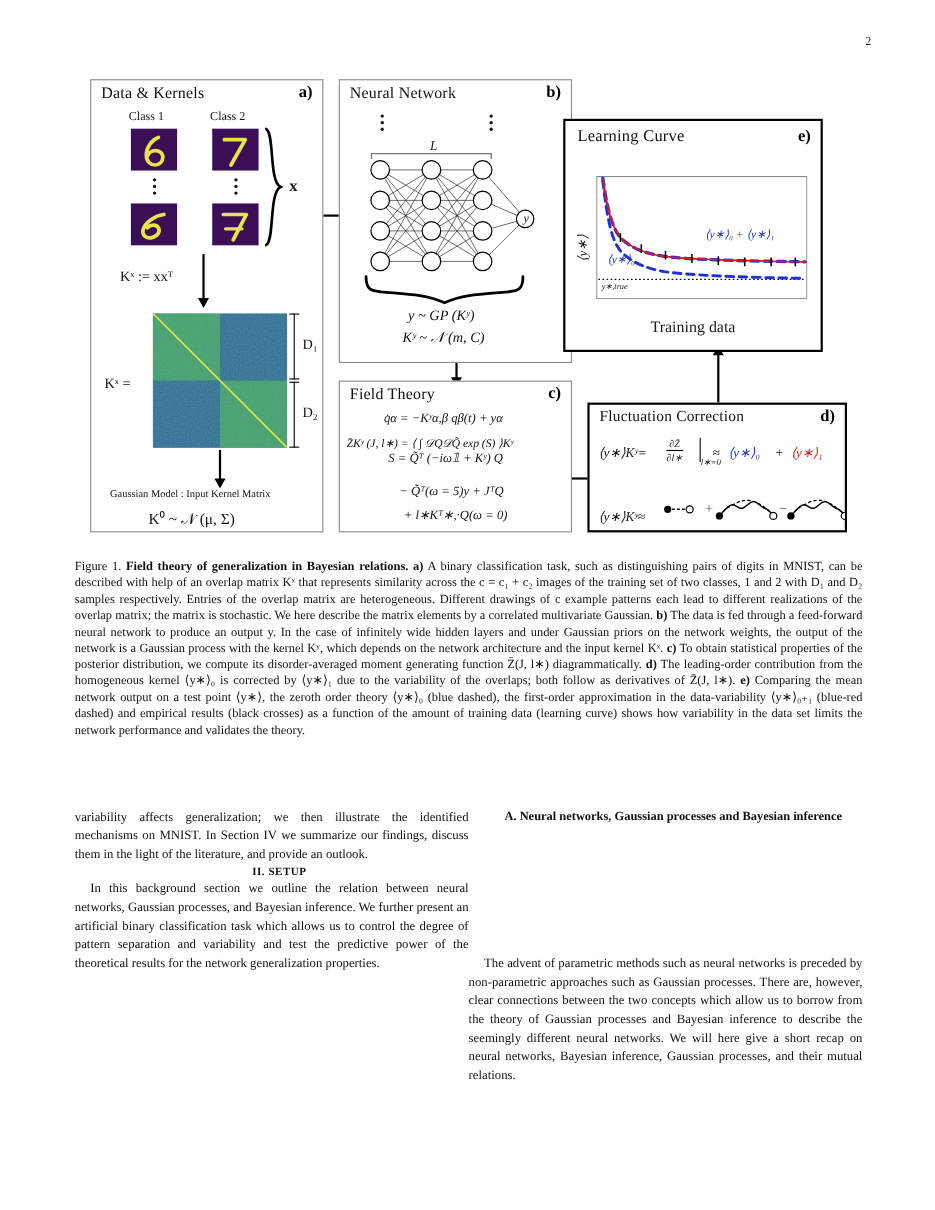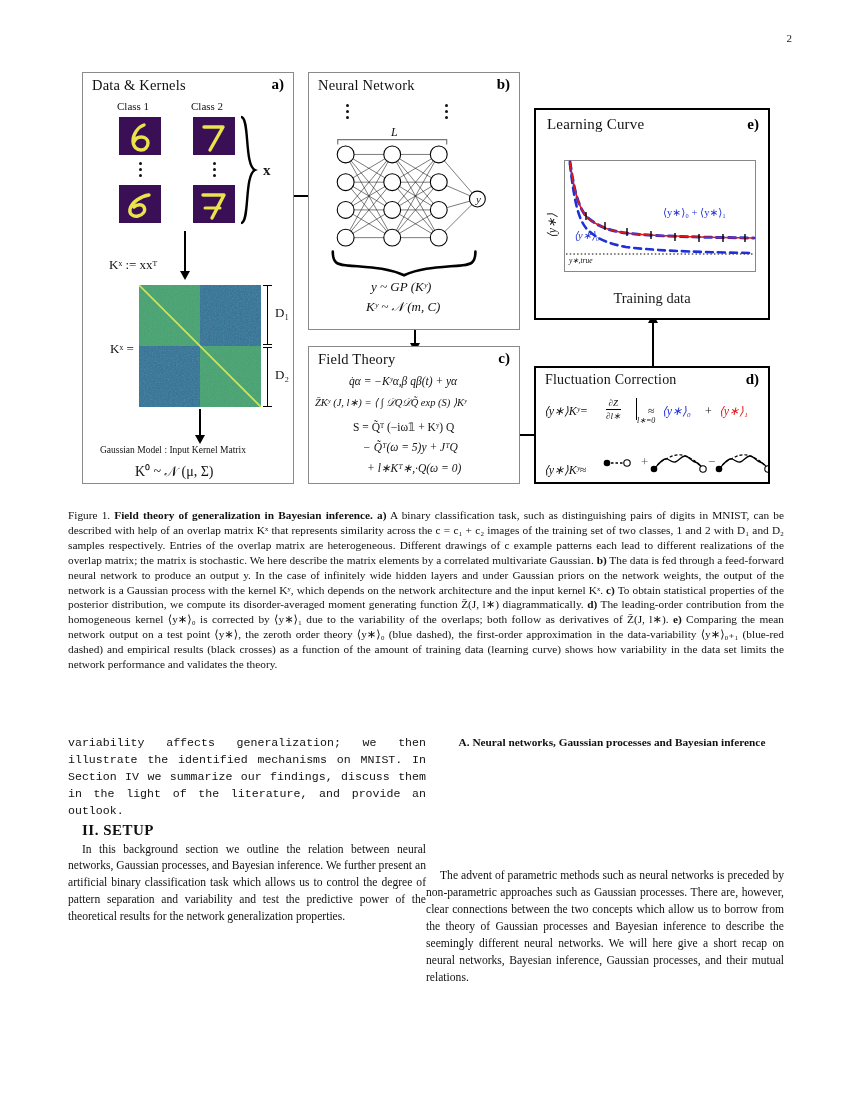--- a/index.html
+++ b/index.html
@@ -79,21 +79,21 @@
   #panel-b { left:240px; top:8px; width:212px; height:258px; }
   .nn-wrap { position:absolute; left:0; top:0; width:100%; height:100%; }
 
   
   #panel-c { left:240px; top:282px; width:212px; height:138px; }
 
   
   #panel-d { left:466px; top:302px; width:236px; height:118px; }
 
   
-  #panel-e { left:466px; top:44px; width:236px; height:212px; }
+  #panel-e { left:444px; top:44px; width:236px; height:212px; }
 
   .connector { position:absolute; background:#000; }
   .arrow-right:after{
     content:""; position:absolute; right:-8px; top:-4px;
     border-top:5px solid transparent; border-bottom:5px solid transparent;
     border-left:9px solid #000;
   }
   .arrow-down:after{
     content:""; position:absolute; left:-4px; bottom:-8px;
     border-left:5px solid transparent; border-right:5px solid transparent;
@@ -112,23 +112,23 @@
     color:#111;
   }
   .caption b { font-weight:bold; }
 
   
   .col { position:absolute; width:358px; font-size:11.6px; line-height:1.46;
          text-align:justify; color:#111; }
   #col-left { left:68px; top:735px; }
   #col-right { left:426px; top:735px; }
   .col p { margin:0 0 0 0; text-indent:14px; }
-  .col p.noind { text-indent:0;font-family:Liberation Mono, monospace; }
+  .col p.noind { text-indent:0; }
   .sec-head {
-    font-weight:bold; font-size:15px;
+    text-align:center; font-weight:bold; font-size:10px;
     letter-spacing:.5px; margin:26px 0 14px 0; text-indent:0;
   }
   .sub-head {
     text-align:center; font-weight:bold; font-size:11.3px;
     margin:0 0 16px 0; text-indent:0; line-height:1.35;
   }
 </style>
 </head>
 <body>
 
@@ -189,23 +189,23 @@
           <i></i>
           <i></i>
       </div>
 
       <svg style="position:absolute; left:155px; top:42px;" width="20" height="110">
         <path d="M3 2 C12 2 6 50 17 55 C6 60 12 108 3 108" stroke="#000" stroke-width="2.4" fill="none"></path>
       </svg>
       <div class="brace-x" style="left:180px; top:89px; font-size:15px;">x</div>
 
       <div class="arrow-v" style="left:101px; top:158px; height:42px;"></div>
-      <div class="eqsm" style="left:26px; top:184px; font-size:13px;">Kˣ := xxᵀ</div>
-
-      <div class="eqsm" style="left:12px; top:268px; font-size:13px;margin-left:15px;">Kˣ =</div>
+      <div class="eqsm" style="left:26px; top:170px; font-size:13px;">Kˣ := xxᵀ</div>
+
+      <div class="eqsm" style="left:12px; top:268px; font-size:13px;">Kˣ =</div>
       <div class="kmat" style="left:56px; top:212px;">
         <svg width="122" height="122" viewBox="0 0 122 122">
           <defs>
             <filter id="grain">
               <feTurbulence type="fractalNoise" baseFrequency="0.75" numOctaves="3" result="n"></feTurbulence>
               <feColorMatrix in="n" type="saturate" values="0"></feColorMatrix>
               <feComponentTransfer>
                   <feFuncA type="linear" slope="0.55"></feFuncA>
                 </feComponentTransfer>
             </filter>
@@ -326,21 +326,21 @@
       <div class="eqsm" style="left:62px; top:206px; font-size:13px; font-style:italic;">y ~ GP (Kʸ)</div>
       <div class="eqsm" style="left:57px; top:226px; font-size:13px; font-style:italic;">Kʸ ~ 𝒩 (m, C)</div>
     </div>
 
     <div class="panel" id="panel-c">
       <div class="panel-title">Field Theory</div>
       <div class="panel-letter">c)</div>
 
       <div class="eqsm" style="left:40px; top:28px; font-size:11.5px; font-style:italic;">q̇α = −Kʸα,β qβ(t) + yα</div>
       <div class="eqsm" style="left:6px; top:49px; font-size:10.5px; font-style:italic;">Z̄Kʸ (J, l∗) = ⟨ ∫ 𝒟Q𝒟Q̃ exp (S) ⟩Kʸ</div>
-      <div class="eqsm" style="left:44px; top:73px; font-size:11.5px; ">S = Q̃ᵀ (−iω𝟙 + Kʸ) Q</div>
+      <div class="eqsm" style="left:44px; top:62px; font-size:11.5px; font-style:italic;">S = Q̃ᵀ (−iω𝟙 + Kʸ) Q</div>
       <div class="eqsm" style="left:54px; top:94px; font-size:11.5px; font-style:italic;">− Q̃ᵀ(ω = 5)y + JᵀQ</div>
       <div class="eqsm" style="left:58px; top:114px; font-size:11.5px; font-style:italic;">+ l∗Kᵀ∗,·Q(ω = 0)</div>
     </div>
 
     <div class="panel heavy" id="panel-d">
       <div class="panel-title" style="font-size:14px;">Fluctuation Correction</div>
       <div class="panel-letter">d)</div>
 
       <div class="eqsm" style="left:8px; top:36px; font-size:12px; font-style:italic;">⟨y∗⟩Kʸ=</div>
       <div style="position:absolute; left:70px; top:30px; text-align:center; font-size:9px; font-style:italic;">
@@ -399,34 +399,34 @@
           <line x1="41" y1="62" x2="41" y2="70"></line>
           <line x1="63" y1="68" x2="63" y2="76"></line>
           <line x1="87" y1="71" x2="87" y2="79"></line>
           <line x1="111" y1="73" x2="111" y2="81"></line>
           <line x1="135" y1="74" x2="135" y2="82"></line>
           <line x1="159" y1="74" x2="159" y2="82"></line>
           <line x1="181" y1="74" x2="181" y2="82"></line>
         </g>
       </svg>
 
-      <div style="position:absolute; left:127px; top:96px; font-size:10.5px; 
+      <div style="position:absolute; left:127px; top:96px; font-size:10.5px; font-style:italic;
                   color:#2030d8; white-space:nowrap;">⟨y∗⟩₀ + ⟨y∗⟩₁</div>
       <div style="position:absolute; left:38px; top:119px; font-size:10.5px; font-style:italic;
                   color:#2030d8; white-space:nowrap;">⟨y∗⟩₀</div>
       <div style="position:absolute; left:33px; top:146px; font-size:7.5px; font-style:italic; color:#111;">y∗,true</div>
 
       <div style="position:absolute; left:0; right:0; top:180px; text-align:center; font-size:14.5px;">Training data</div>
     </div>
 
   </div>
 
   <div class="caption">
     <span>Figure 1.</span>
-    <b>Field theory of generalization in Bayesian inference.</b>
+    <b>Field theory of generalization in Bayesian relations.</b>
     <span id="caption-body"><b> a)</b><span> A binary classification task, such as distinguishing pairs of digits in MNIST, can be described with help of an overlap matrix Kˣ that represents similarity across the c = c₁ + c₂ images of the training set of two classes, 1 and 2 with D₁ and D₂ samples respectively. Entries of the overlap matrix are heterogeneous. Different drawings of c example patterns each lead to different realizations of the overlap matrix; the matrix is stochastic. We here describe the matrix elements by a correlated multivariate Gaussian. </span><b> b)</b><span> The data is fed through a feed-forward neural network to produce an output y. In the case of infinitely wide hidden layers and under Gaussian priors on the network weights, the output of the network is a Gaussian process with the kernel Kʸ, which depends on the network architecture and the input kernel Kˣ. </span><b> c)</b><span> To obtain statistical properties of the posterior distribution, we compute its disorder-averaged moment generating function Z̄(J, l∗) diagrammatically. </span><b> d)</b><span> The leading-order contribution from the homogeneous kernel ⟨y∗⟩₀ is corrected by ⟨y∗⟩₁ due to the variability of the overlaps; both follow as derivatives of Z̄(J, l∗). </span><b> e)</b><span> Comparing the mean network output on a test point ⟨y∗⟩, the zeroth order theory ⟨y∗⟩₀ (blue dashed), the first-order approximation in the data-variability ⟨y∗⟩₀₊₁ (blue-red dashed) and empirical results (black crosses) as a function of the amount of training data (learning curve) shows how variability in the data set limits the network performance and validates the theory.</span></span>
   </div>
 
   <div class="col" id="col-left">
     <p class="noind">variability affects generalization; we then illustrate the identified mechanisms on MNIST. In Section IV we summarize our findings, discuss them in the light of the literature, and provide an outlook.</p>
     <p class="sec-head">II.   SETUP</p>
     <p>In this background section we outline the relation between neural networks, Gaussian processes, and Bayesian inference. We further present an artificial binary classification task which allows us to control the degree of pattern separation and variability and test the predictive power of the theoretical results for the network generalization properties.</p>
   </div>
 
   <div class="col" id="col-right">

